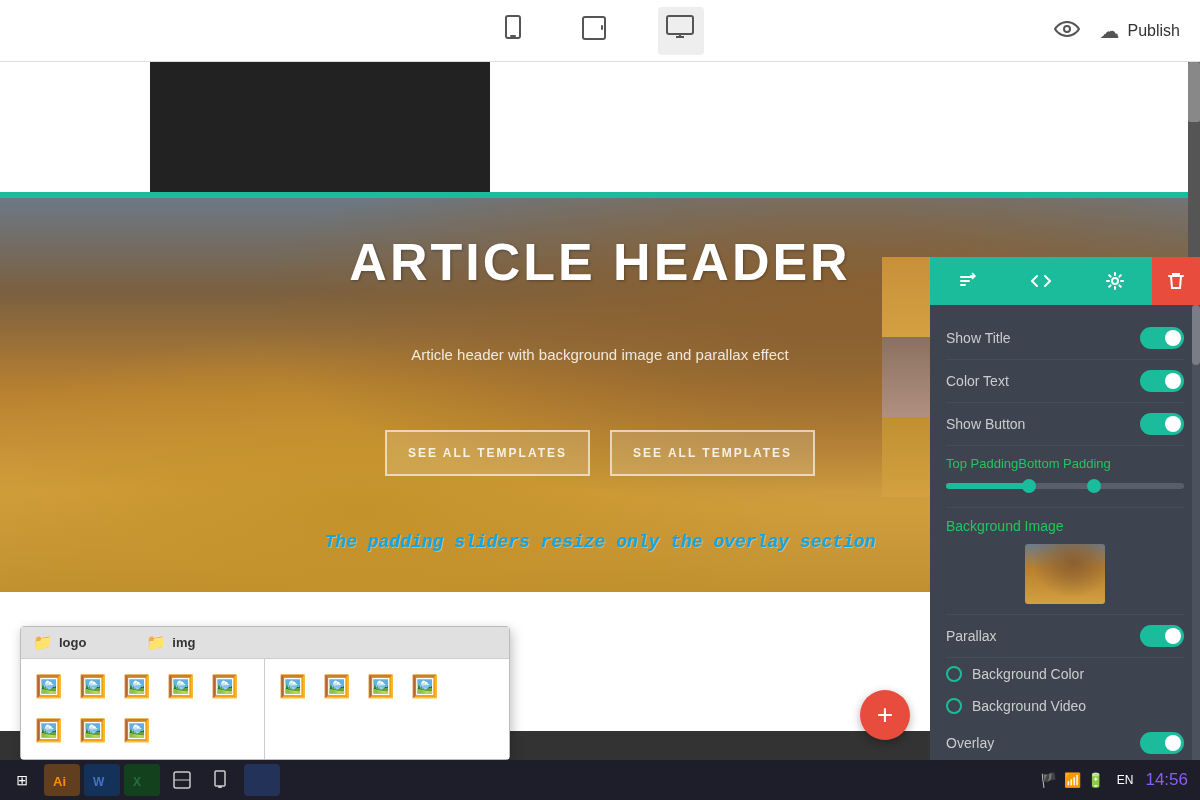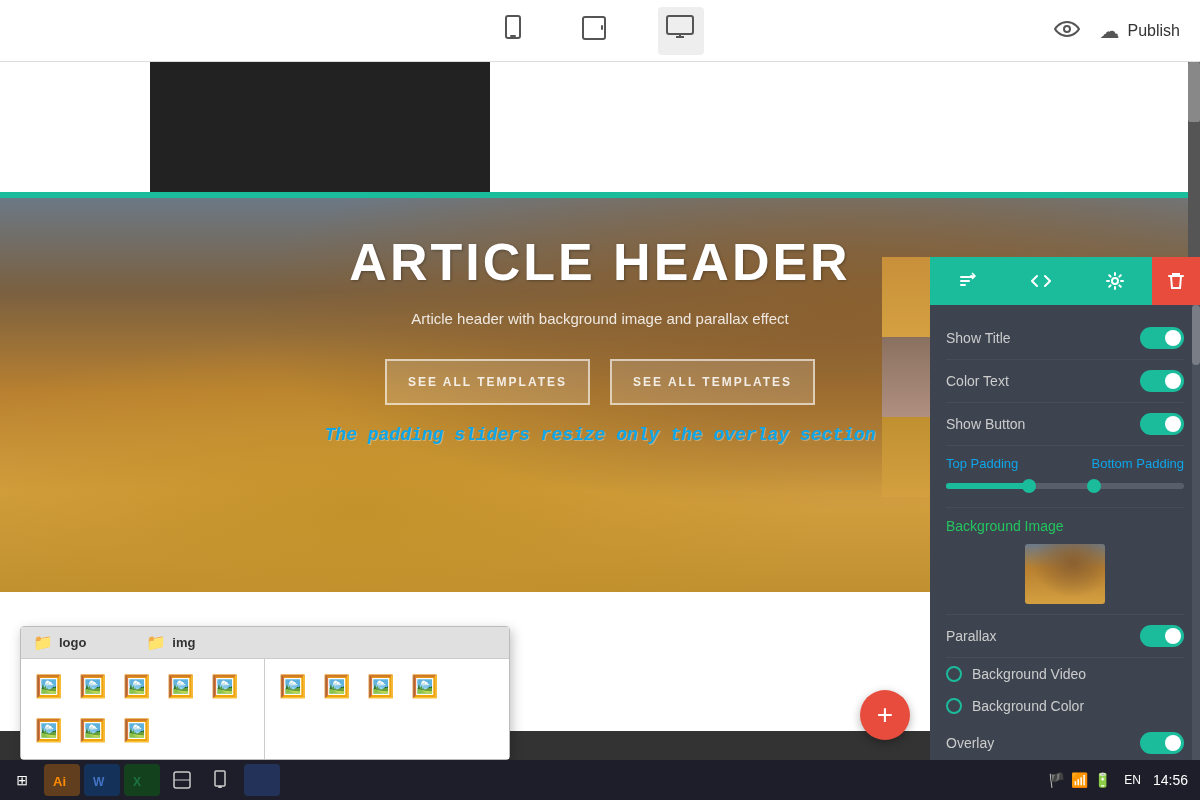--- a/index.html
+++ b/index.html
@@ -104,21 +104,21 @@
       height: 6px;
       background: #1abc9c;
     }
 
     .article-content {
       position: relative;
       z-index: 10;
       display: flex;
       flex-direction: column;
       align-items: center;
-      justify-content: flex-start;
+      justify-content: space-between;
       height: 100%;
       padding: 40px;
       text-align: center;
     }
     .article-title {
       font-size: 52px;
       font-weight: 900;
       color: #fff;
       letter-spacing: 3px;
       margin-bottom: 18px;
@@ -241,22 +241,22 @@
       border-radius: 50%;
     }
 
     
     .padding-section {
       padding: 10px 0;
       border-bottom: 1px solid rgba(255,255,255,0.05);
     }
     .padding-labels {
       display: flex;
-      justify-content: space-between;
-      color: #0ea5e9;
+      justify-content: flex-start;
+      color: #22c55e;
       font-size: 13px;
       margin-bottom: 12px;
     }
     .slider-container {
       position: relative;
       height: 6px;
       background: rgba(255,255,255,0.15);
       border-radius: 3px;
       margin-bottom: 8px;
     }
@@ -487,22 +487,22 @@
       font-size: 18px;
     }
     .taskbar-right {
       margin-left: auto;
       display: flex;
       align-items: center;
       gap: 12px;
       padding-right: 8px;
     }
     .taskbar-clock {
-      color: #ffffff;
-      font-size: 14px;
+      color: #8b5cf6;
+      font-size: 17px;
     }
     .taskbar-lang {
       color: #fff;
       font-size: 12px;
     }
     .taskbar-icons-right {
       display: flex;
       align-items: center;
       gap: 6px;
     }
@@ -669,26 +669,26 @@
         </div>
       </div>
 
       <div class="panel-row">
         <span class="panel-label">Parallax</span>
         <div class="toggle"></div>
       </div>
 
       <div class="radio-row">
         <div class="radio-circle"></div>
-        <span class="radio-label">Background Video</span>
+        <span class="radio-label">Background Color</span>
       </div>
 
       <div class="radio-row">
         <div class="radio-circle"></div>
-        <span class="radio-label">Background Color</span>
+        <span class="radio-label">Background Video</span>
       </div>
 
       <div class="panel-row">
         <span class="panel-label">Overlay</span>
         <div class="toggle"></div>
       </div>
     </div>
   </div>
 
   <div class="add-button">+</div>

